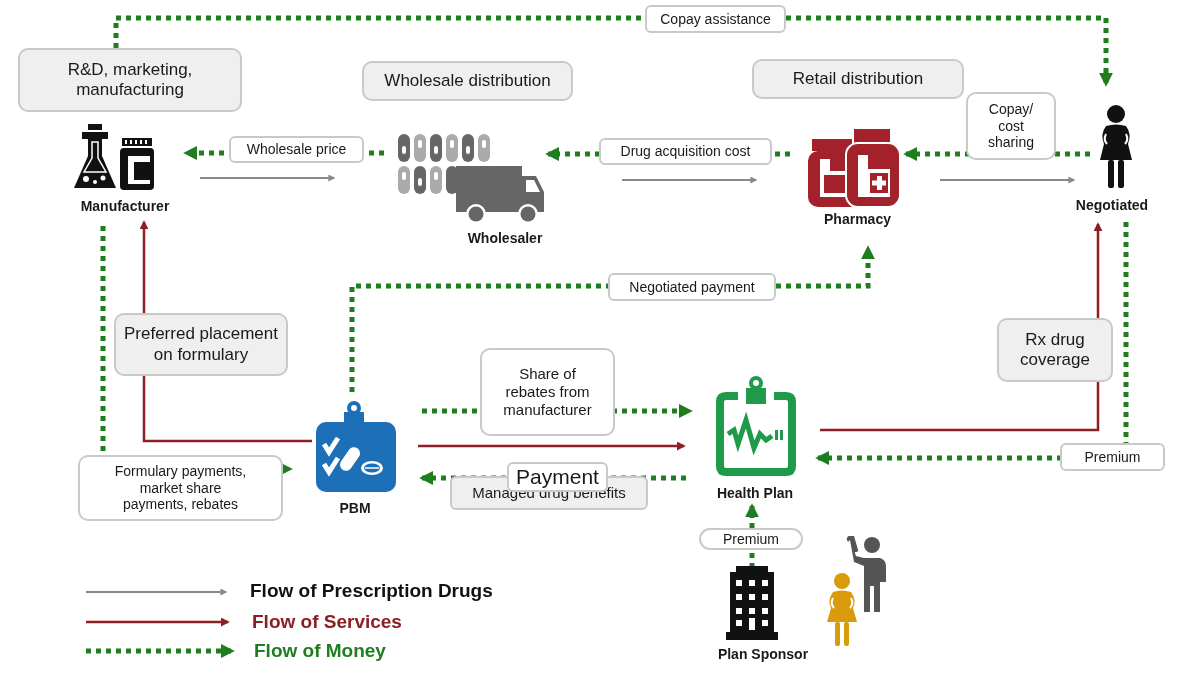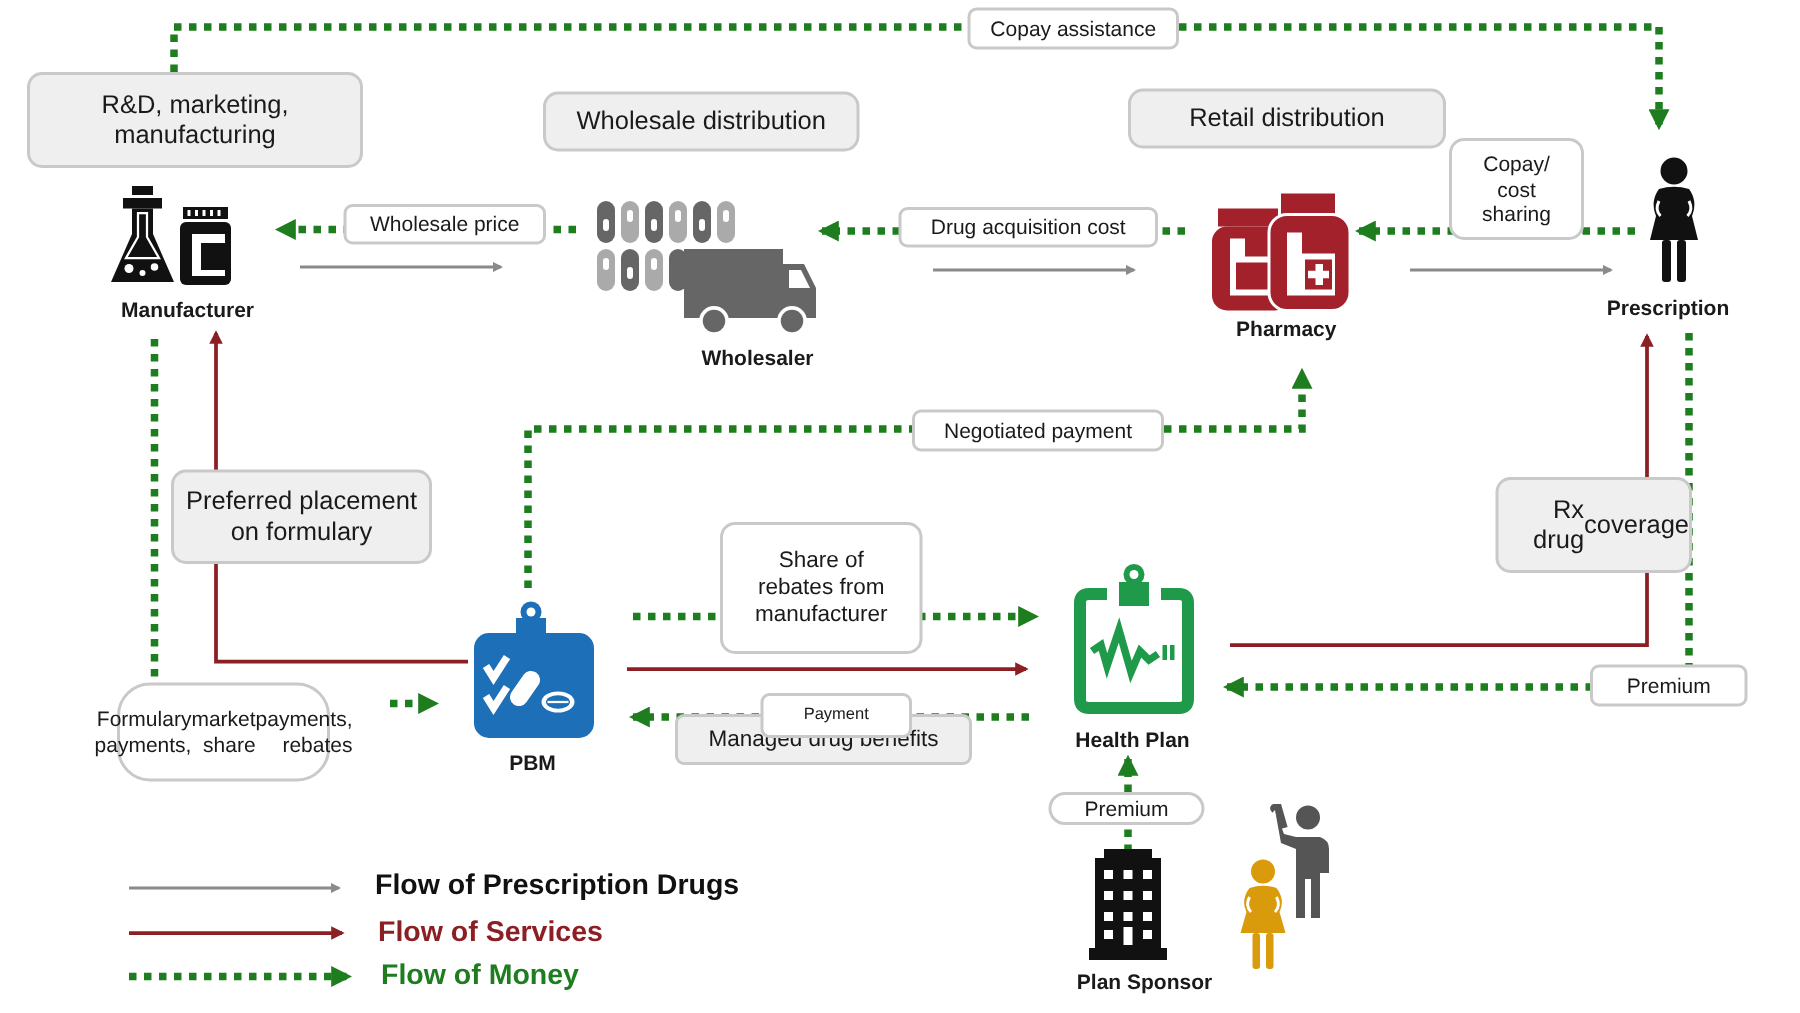--- a/index.html
+++ b/index.html
@@ -1,18 +1,18 @@
 <!DOCTYPE html>
 <html><head>
 <meta charset="utf-8">
 <style>
   html, body { margin:0; padding:0; background:#ffffff; }
   body { width:1200px; height:675px; position:relative; overflow:hidden; font-family:"Liberation Sans", sans-serif; }
   svg#flows { position:absolute; left:0; top:0; width:1200px; height:675px; }
-  .box { position:absolute; box-sizing:border-box; border:2.5px solid #c9c9c9; border-radius:10px; background:#efefef; color:#1a1a1a; text-align:right; display:flex; align-items:center; justify-content:center; line-height:1.2; }
+  .box { position:absolute; box-sizing:border-box; border:2.5px solid #c9c9c9; border-radius:10px; background:#efefef; color:#1a1a1a; text-align:left; display:flex; align-items:center; justify-content:center; line-height:1.2; }
   .box.white { background:#ffffff; }
   .box.small { border-radius:6px; font-size:14px; }
   .box.big { font-size:17px; }
   .lbl { position:absolute; font-weight:bold; font-size:14px; color:#1a1a1a; text-align:center; }
   .icon { position:absolute; }
   .legend-text { position:absolute; font-weight:bold; font-size:19px; }
 </style>
 </head>
 <body>
 
@@ -65,21 +65,21 @@
 <div class="box big" style="left:362px;top:61px;width:211px;height:40px;">
   <span>Wholesale distribution</span>
 </div>
 <div class="box big" style="left:752px;top:59px;width:212px;height:40px;">
   <span>Retail distribution</span>
 </div>
 <div class="box big" style="left:114px;top:313px;width:174px;height:63px;flex-direction:column;">
   <span>Preferred placement</span>
   <span>on formulary</span>
 </div>
-<div class="box big" style="left:997px;top:318px;width:131px;height:64px;">
+<div class="box big" style="left:997px;top:318px;width:116px;height:64px;flex-direction:column;">
   <span>Rx drug</span>
   <span>coverage</span>
 </div>
 <div class="box" style="left:450px;top:429px;width:198px;height:34px;font-size:15px;border-radius:6px;margin-top:47px;">
   <span>Managed drug benefits</span>
 </div>
 
 <div class="box white small" style="left:645px;top:5px;width:141px;height:28px;">
   <span>Copay assistance</span>
 </div>
@@ -95,24 +95,24 @@
   <span>sharing</span>
 </div>
 <div class="box white small" style="left:608px;top:273px;width:168px;height:28px;">
   <span>Negotiated payment</span>
 </div>
 <div class="box white" style="left:480px;top:348px;width:135px;height:88px;flex-direction:column;font-size:15px;border-radius:10px;">
   <span>Share of</span>
   <span>rebates from</span>
   <span>manufacturer</span>
 </div>
-<div class="box white" style="left:507px;top:462px;width:101px;height:30px;font-size:11px;border-radius:6px;">
+<div class="box white" style="left:507px;top:462px;width:101px;height:30px;font-size:21px;border-radius:6px;">
   <span>Payment</span>
 </div>
-<div class="box white small" style="left:78px;top:455px;width:142px;height:66px;border-radius:22px;">
+<div class="box white small" style="left:78px;top:455px;width:205px;height:66px;flex-direction:column;border-radius:10px;">
   <span>Formulary payments,</span>
   <span>market share</span>
   <span>payments, rebates</span>
 </div>
 <div class="box white small" style="left:1060px;top:443px;width:105px;height:28px;">
   <span>Premium</span>
 </div>
 <div class="box white small" style="left:699px;top:528px;width:104px;height:22px;border-radius:12px;">
   <span>Premium</span>
 </div>
@@ -187,21 +187,21 @@
 <div class="lbl" style="left:800px;top:211px;width:115px;">Pharmacy</div>
 
 <svg class="icon" style="left:1098px;top:104px;" width="36" height="86" viewBox="0 0 36 86">
   <circle cx="18" cy="10" r="9" fill="#111"></circle>
   <path d="M8 22 Q18 19 28 22 Q34 30 30 40 L34 56 L2 56 L6 40 Q2 30 8 22 Z" fill="#111"></path>
   <path d="M8 30 Q5 36 9 40" stroke="#fff" stroke-width="2" fill="none"></path>
   <path d="M28 30 Q31 36 27 40" stroke="#fff" stroke-width="2" fill="none"></path>
   <rect x="10" y="56" width="6" height="28" rx="2" fill="#111"></rect>
     <rect x="20" y="56" width="6" height="28" rx="2" fill="#111"></rect>
 </svg>
-<div class="lbl" style="left:1060px;top:197px;width:104px;">Prescription</div>
+<div class="lbl" style="left:1060px;top:197px;width:104px;">Negotiated</div>
 
 <svg class="icon" style="left:314px;top:398px;" width="84" height="96" viewBox="0 0 84 96">
   <circle cx="40" cy="10" r="7" fill="#1d6fb8"></circle>
     <circle cx="40" cy="10" r="3" fill="#fff"></circle>
   <rect x="30" y="14" width="20" height="14" fill="#1d6fb8"></rect>
   <rect x="2" y="24" width="80" height="70" rx="10" fill="#1d6fb8"></rect>
   <path d="M10 46 L15 54 L24 40" stroke="#fff" stroke-width="5" fill="none"></path>
   <path d="M10 66 L15 74 L24 60" stroke="#fff" stroke-width="5" fill="none"></path>
   <rect x="30" y="48" width="12" height="26" rx="6" fill="#fff" transform="rotate(35 36 61)"></rect>
   <ellipse cx="58" cy="70" rx="11" ry="7" fill="#fff"></ellipse>

